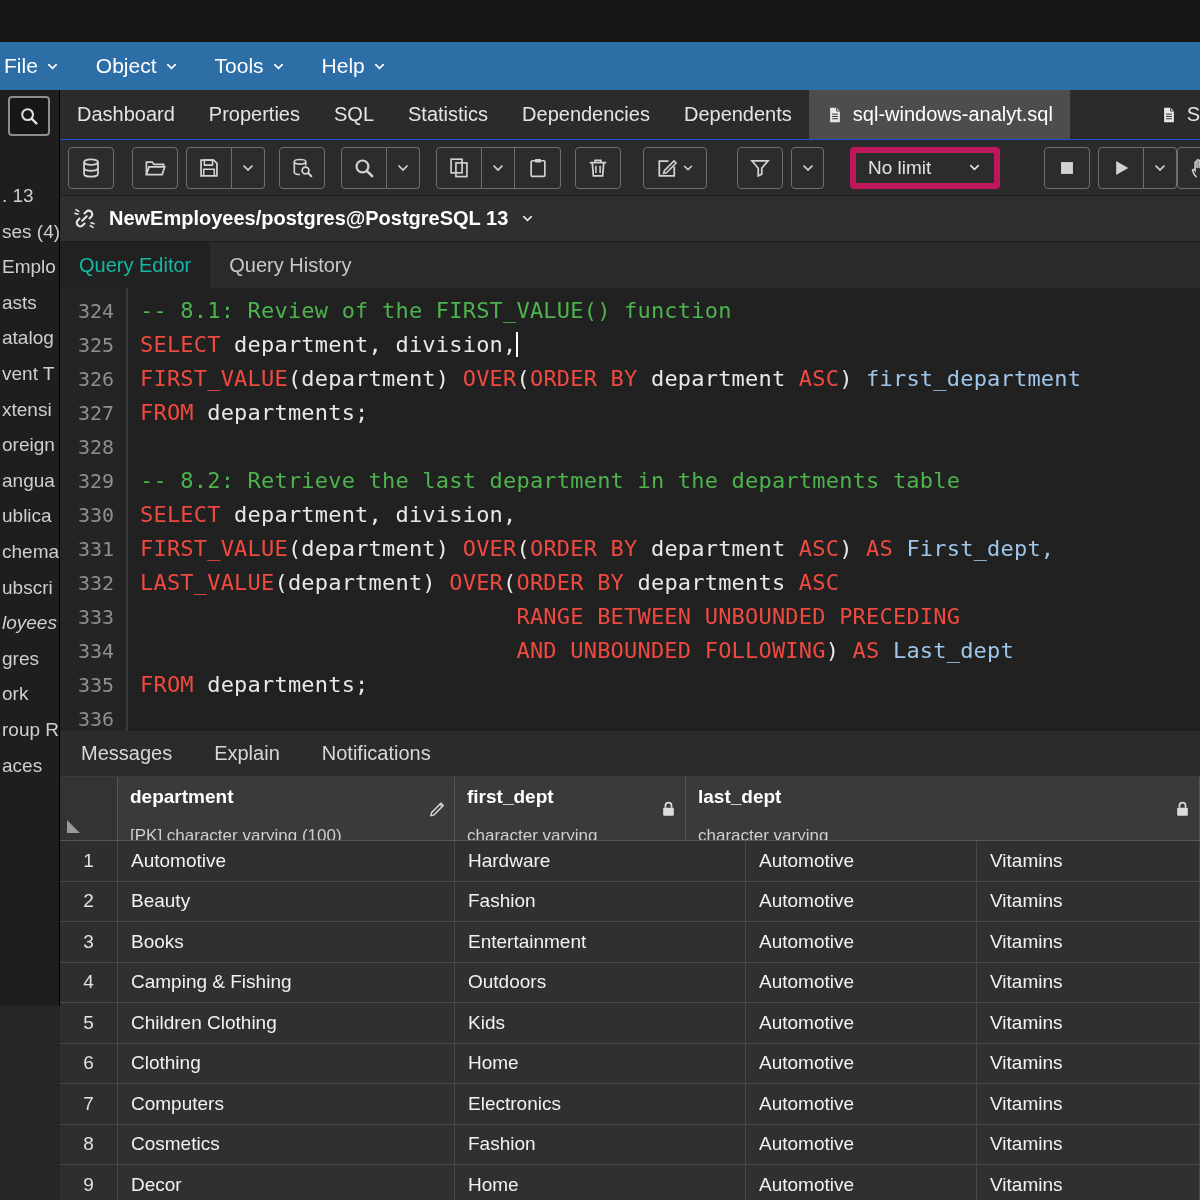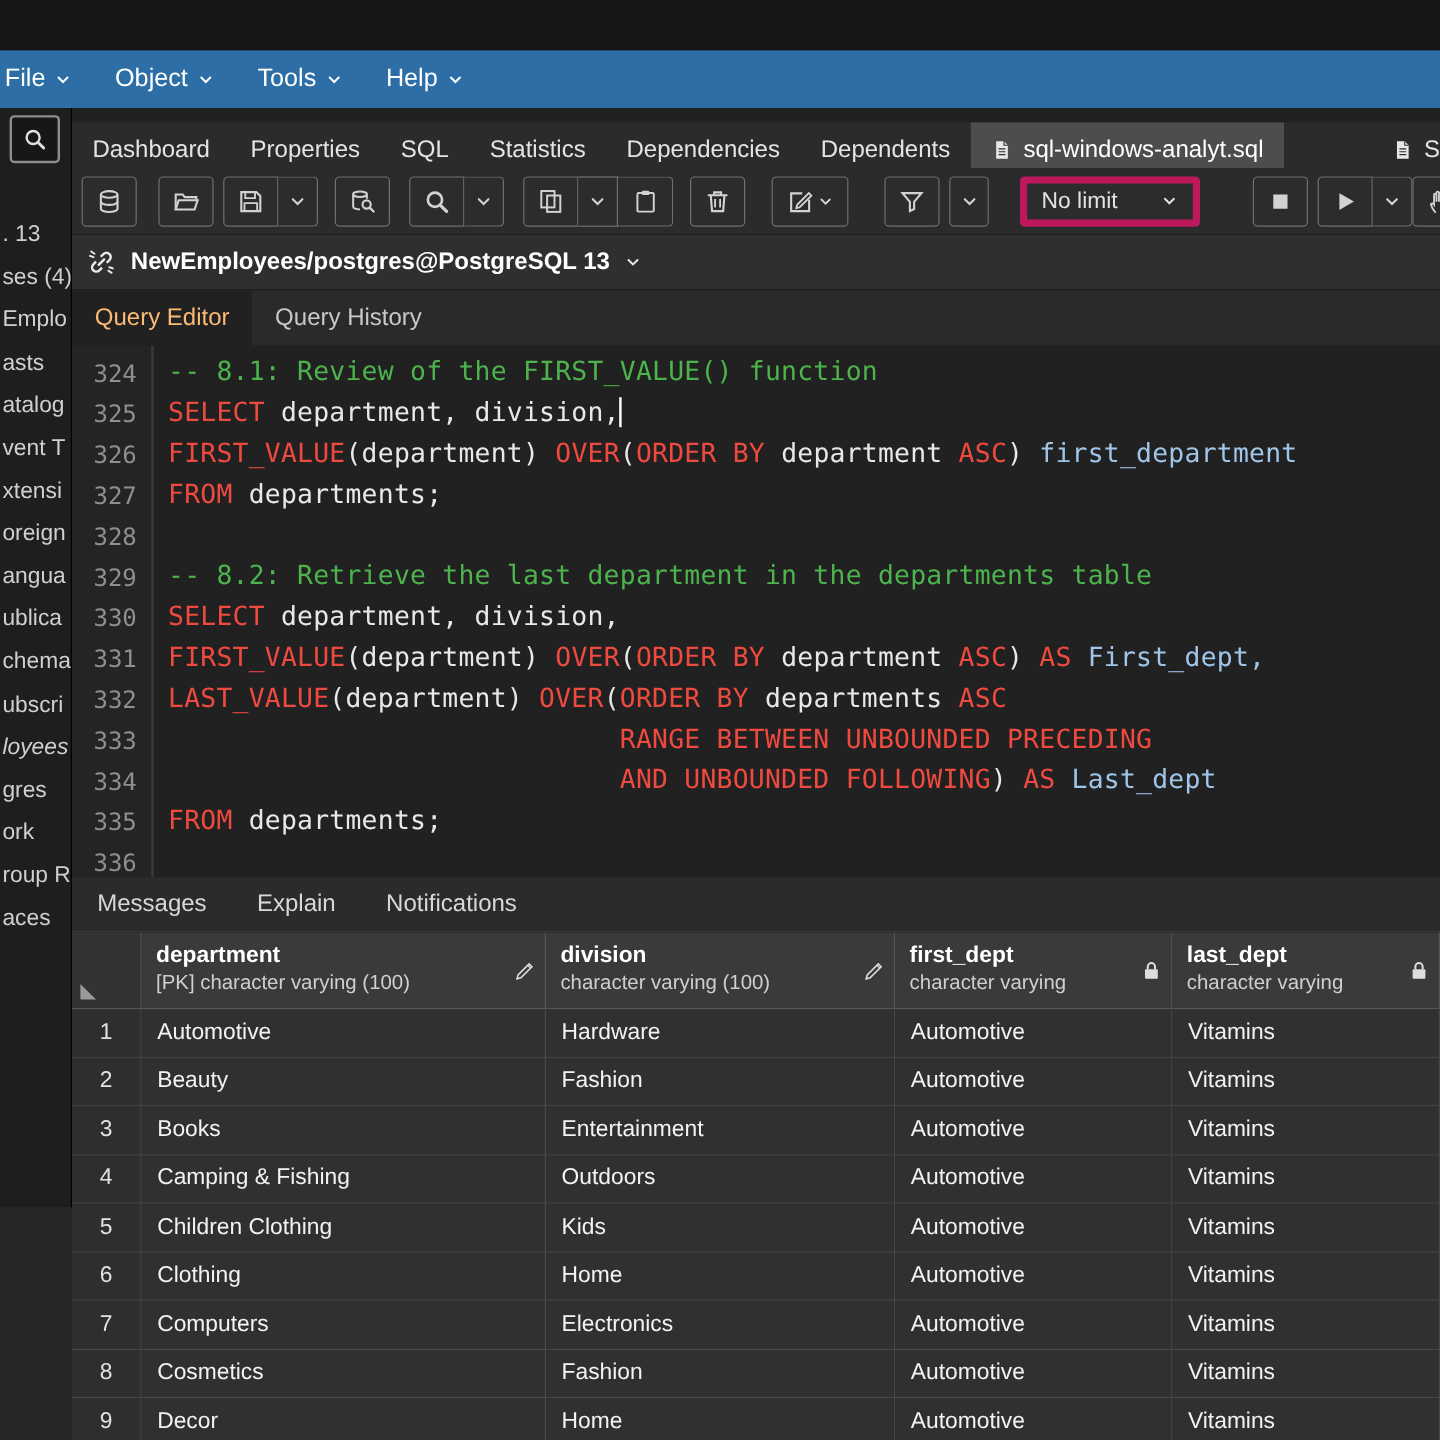--- a/index.html
+++ b/index.html
@@ -17,22 +17,22 @@
   .menu-item .icn svg{width:15px;height:15px}
 
   .browser{position:absolute;left:0;top:90px;width:60px;height:916px;background:#1e1e1e;
     border-right:1px solid #000;overflow:hidden}
   .obj-search{position:absolute;left:8px;top:6px;width:42px;height:40px;border:2px solid #8d8d8d;
     border-radius:4px;background:#171717;display:flex;align-items:center;justify-content:center;color:#e0e0e0}
   .tree-item{position:absolute;left:2px;color:#cfcfcf;font-size:19px;white-space:nowrap}
 
   .main{position:absolute;left:60px;top:90px;width:1140px;height:1110px;background:#212121}
 
-  .tabrow{position:absolute;left:0;top:12px;width:1140px;height:50px;background:#2b2b2b;
-    display:flex;align-items:center;color:#e4e4e4;font-size:20px;overflow:hidden;border-bottom:4px solid #1d4ed8}
+  .tabrow{position:absolute;left:0;top:0;width:1140px;height:50px;background:#2b2b2b;
+    display:flex;align-items:center;color:#e4e4e4;font-size:20px;overflow:hidden;border-bottom:1px solid #1d4ed8}
   .ptab{padding:0 17px;height:50px;display:flex;align-items:center;gap:9px;white-space:nowrap}
   .ptab .icn{color:#e8e8e8}
   .ptab .icn svg{width:18px;height:20px}
   .ptab.file{background:#4d4d4d;color:#fff}
   .ptab.partial{margin-left:auto;padding-right:0;overflow:hidden}
 
   .toolbar{position:absolute;left:0;top:50px;width:1140px;height:56px;background:#2b2b2b;
     display:flex;align-items:center;padding-left:8px;overflow:hidden;border-bottom:1px solid #1f1f1f}
   .tgroup{display:flex;flex:none}
   .tbtn{width:46px;height:42px;background:#2c2c2c;border:1px solid #6f6f6f;border-radius:4px;
@@ -52,21 +52,21 @@
   .connrow{position:absolute;left:0;top:106px;width:1140px;height:46px;background:#2f2f2f;
     display:flex;align-items:center;gap:12px;padding-left:12px;color:#fff;font-size:20px;
     font-weight:bold;border-bottom:1px solid #1d1d1d}
   .connrow .icn{color:#e8e8e8}
   .connrow .icn svg{width:25px;height:25px}
   .connrow .caret svg{width:15px;height:15px}
 
   .qtabs{position:absolute;left:0;top:152px;width:1140px;height:46px;background:#2a2a2a;
     display:flex;color:#c9c9c9;font-size:20px}
   .qtab{padding:0 19px;height:46px;display:flex;align-items:center}
-  .qtab.active{background:#212121;color:#fdba74}
+  .qtab.active{background:#212121;color:#14b8a6}
 
   .editor{position:absolute;left:0;top:198px;width:1140px;height:443px;background:#212121;display:flex;overflow:hidden}
   .gutter{width:68px;background:#242424;border-right:2px solid #3a3a3a;padding:6px 12px 0 0;
     text-align:right;color:#8f8f8f;font:20px/34px "DejaVu Sans Mono",monospace}
   .codearea{flex:1;padding:6px 0 0 12px;font:22px/34px "DejaVu Sans Mono",monospace;
     letter-spacing:0.2px;white-space:pre;color:#e8e8e8;overflow:hidden}
   .tok-kw{color:#ef4a40}
   .tok-com{color:#4db34d}
   .tok-alias{color:#9fc5e8}
   .tok-id{color:#e8e8e8}
@@ -75,21 +75,21 @@
   .outtabs{position:absolute;left:0;top:641px;width:1140px;height:46px;background:#2b2b2b;
     display:flex;align-items:center;color:#d8d8d8;font-size:20px;border-bottom:1px solid #3c3c3c}
   .otab{padding:0 21px;height:46px;display:flex;align-items:center}
   .otab.active{background:#474747;color:#fff}
 
   .grid{position:absolute;left:0;top:687px;width:1140px;height:423px;background:#2b2b2b;overflow:hidden}
   .ghead{display:flex;height:64px}
   .gh{position:relative;background:#3a3a3a;border-right:1px solid #555;border-bottom:1px solid #555;
     padding:9px 34px 0 12px;color:#fff;overflow:hidden}
   .gh .cname{font-size:19px;font-weight:bold}
-  .gh .ctype{font-size:17px;color:#cfcfcf;margin-top:1px;white-space:nowrap}
+  .gh .ctype{font-size:17px;color:#cfcfcf;margin-top:18px;white-space:nowrap}
   .gh .hicn{position:absolute;right:7px;top:50%;transform:translateY(-50%);color:#ddd}
   .gh .hicn svg{width:19px;height:19px}
   .gh.corner{background:#333;padding:0}
   .corner-tri{position:absolute;left:7px;bottom:7px;width:0;height:0;
     border-bottom:13px solid #9a9a9a;border-right:13px solid transparent}
   .grow{display:flex;height:40.5px}
   .gc{background:#303030;border-right:1px solid #484848;border-bottom:1px solid #484848;
     color:#f2f2f2;font-size:19px;display:flex;align-items:center;padding:0 13px;
     overflow:hidden;white-space:nowrap}
   .gc.num{justify-content:center;background:#2e2e2e;color:#e2e2e2;padding:0}
@@ -456,30 +456,20 @@
           <div class="gh" style="width: 337px; flex: 0 0 auto;">
             <div class="cname">department</div>
             <div class="ctype">[PK] character varying (100)</div>
             <span class="icn hicn">
               <svg viewBox="0 0 20 20">
                 <path d="M3 17l.9-3.4L13.6 3.9l2.5 2.5L6.4 16.1 3 17z" fill="none" stroke="currentColor" stroke-width="1.4"></path>
                 <path d="M12.4 5.1l2.5 2.5" stroke="currentColor" stroke-width="1.2"></path>
               </svg>
             </span>
           </div>
-          <div class="gh" style="width: 291px; flex: 0 0 auto;">
-            <div class="cname">division</div>
-            <div class="ctype">character varying (100)</div>
-            <span class="icn hicn">
-              <svg viewBox="0 0 20 20">
-                <path d="M3 17l.9-3.4L13.6 3.9l2.5 2.5L6.4 16.1 3 17z" fill="none" stroke="currentColor" stroke-width="1.4"></path>
-                <path d="M12.4 5.1l2.5 2.5" stroke="currentColor" stroke-width="1.2"></path>
-              </svg>
-            </span>
-          </div>
           <div class="gh" style="width: 231px; flex: 0 0 auto;">
             <div class="cname">first_dept</div>
             <div class="ctype">character varying</div>
             <span class="icn hicn">
               <svg viewBox="0 0 20 20">
                 <rect x="4.4" y="8.6" width="11.2" height="8.4" rx="1" fill="currentColor"></rect>
                 <path d="M6.8 8.6V6.4a3.2 3.2 0 016.4 0v2.2" fill="none" stroke="currentColor" stroke-width="1.8"></path>
               </svg>
             </span>
           </div>

